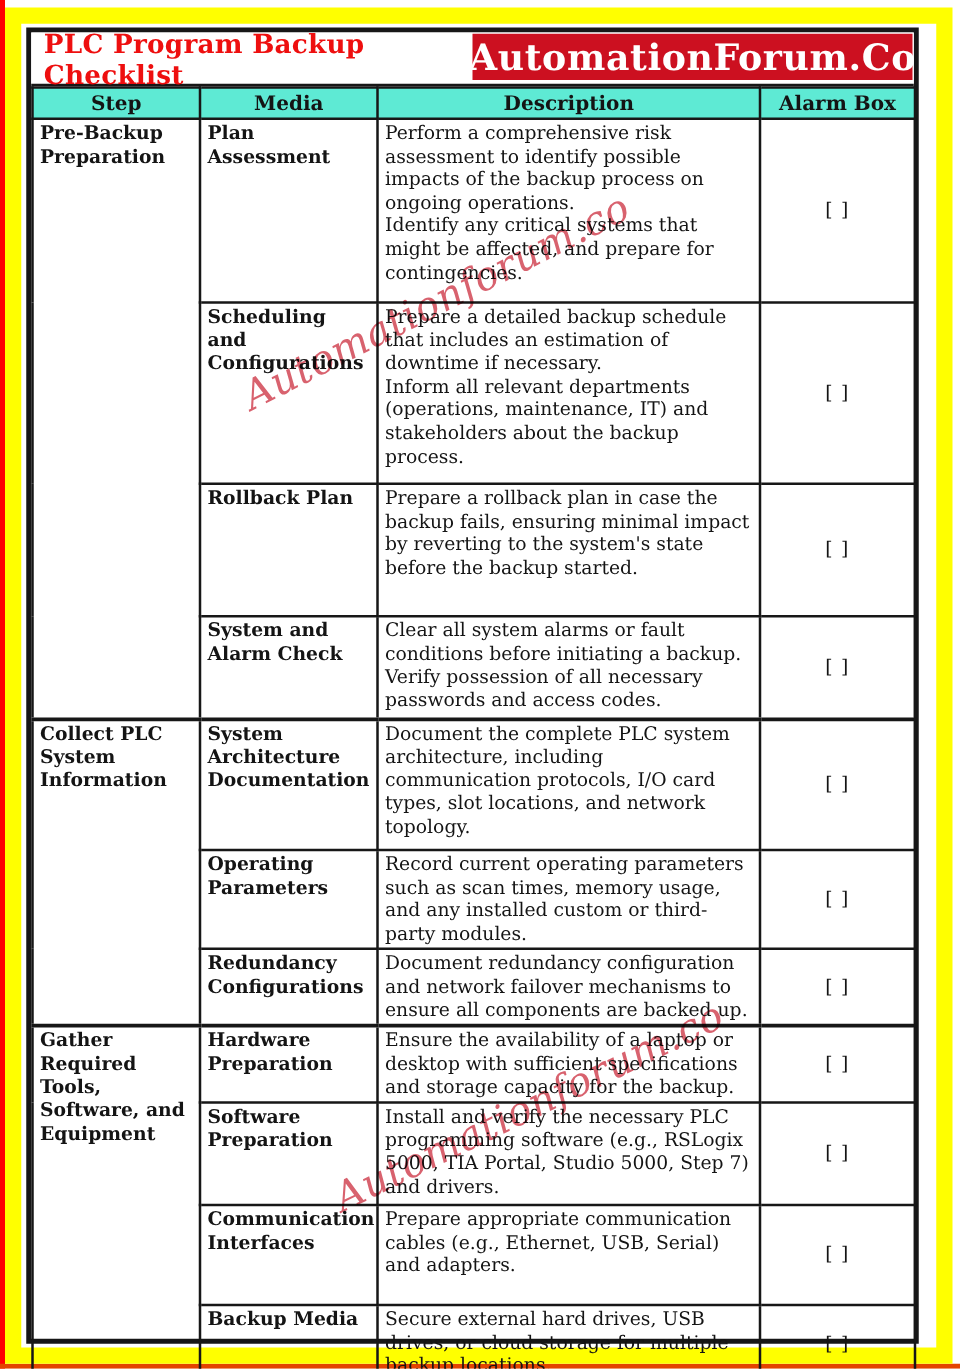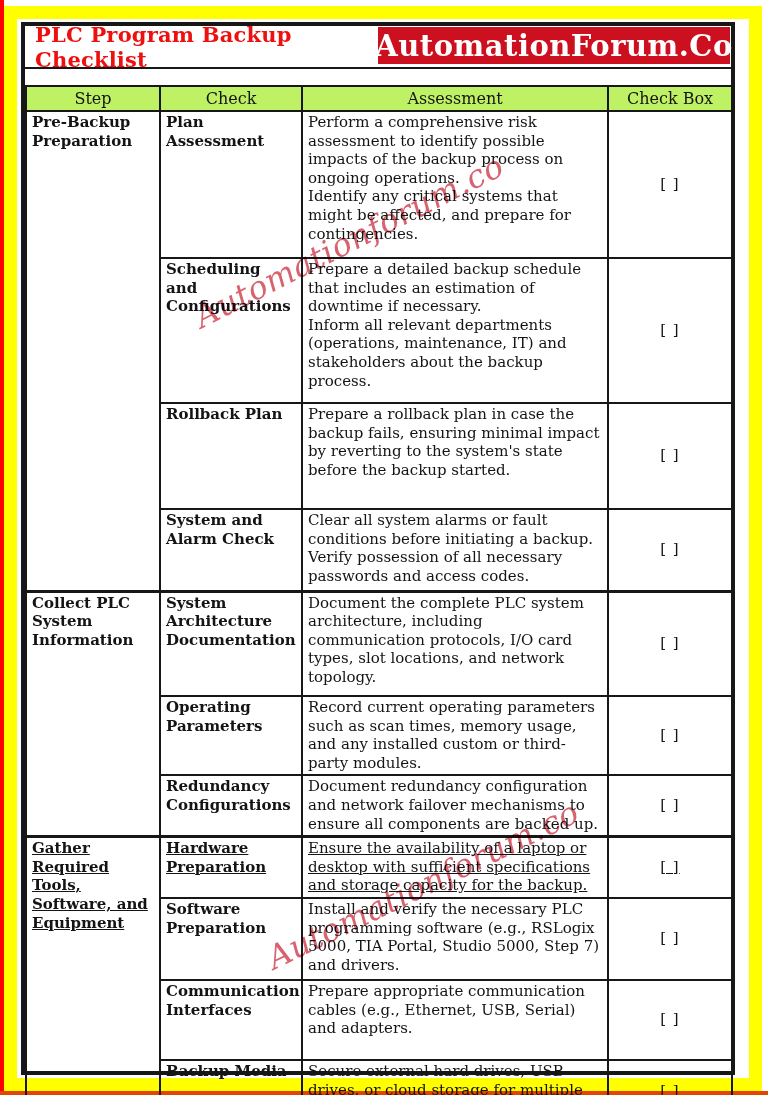--- a/index.html
+++ b/index.html
@@ -11,21 +11,20 @@
   .edge-bottom{position:absolute;left:0;bottom:0;width:768px;height:4px;background:#e34400;}
   .yellow-frame{
     position:absolute;top:6px;left:4px;right:6px;bottom:4px;
     background:#ffff00;
   }
   .inner-white{position:absolute;inset:13px;background:#ffffff;}
   .table-wrap{
     position:absolute;left:21px;top:22px;width:714px;height:1053px;
     border:4px solid #171717;background:#ffffff;display:flex;flex-direction:column;
     box-sizing:border-box;
-    gap:16px;
   }
   .banner{
     display:flex;align-items:stretch;height:41px;min-height:41px;
     border-bottom:2px solid #171717;background:#ffffff;
   }
   .banner-title{
     flex:1;display:flex;align-items:center;padding-left:10px;
     font-size:21px;font-weight:bold;color:#ee0f0f;letter-spacing:.2px;
   }
   .brand-badge{
@@ -37,22 +36,22 @@
     border-collapse:collapse;width:100%;flex:1;table-layout:fixed;
   }
   table.checklist th, table.checklist td{
     border:2px solid #171717;box-sizing:border-box;
   }
   col.c-step{width:134px;}
   col.c-task{width:142px;}
   col.c-desc{width:306px;}
   col.c-check{width:124px;}
   th{
-    font-size:16px;font-weight:normal;text-align:center;padding:2px 2px;
-    height:24px;background:#bef264;margin-top:43px;
+    font-size:16px;font-weight:bold;text-align:center;padding:2px 2px;
+    height:24px;background:#5eead4;margin-top:43px;
   }
   td{vertical-align:top;padding:1px 5px 2px 5px;font-size:15px;line-height:1.24;}
   td.step-cell{font-weight:bold;}
   td.task-cell{font-weight:bold;}
   td.desc-cell{white-space:pre-line;border-radius:20px;}
   td.check-cell{text-align:center;vertical-align:middle;font-size:15px;letter-spacing:1px;}
   tr.group-start td{border-top-width:3px;}
   .watermark{
     position:absolute;z-index:5;pointer-events:none;
     font-style:italic;font-size:32px;white-space:nowrap;
@@ -82,23 +81,23 @@
   <table class="checklist">
     <colgroup>
       <col class="c-step">
         <col class="c-task">
         <col class="c-desc">
         <col class="c-check">
     </colgroup>
     <thead>
       <tr>
         <th>Step</th>
-        <th>Check</th>
-        <th>Assessment</th>
-        <th>Check Box</th>
+        <th>Media</th>
+        <th>Description</th>
+        <th>Alarm Box</th>
       </tr>
     </thead>
     <tbody>
 
       <tr style="height:147px;">
         <td class="step-cell" rowspan="4">Pre-Backup Preparation</td>
         <td class="task-cell">Plan Assessment</td>
         <td class="desc-cell">Perform a comprehensive risk assessment to identify possible impacts of the backup process on ongoing operations.
 Identify any critical systems that might be affected, and prepare for contingencies.</td>
         <td class="check-cell"><span>[ ]</span></td>
@@ -131,21 +130,21 @@
         <td class="task-cell">Operating Parameters</td>
         <td class="desc-cell">Record current operating parameters such as scan times, memory usage, and any installed custom or third-party modules.</td>
         <td class="check-cell"><span>[ ]</span></td>
       </tr>
       <tr style="height:61px;">
         <td class="task-cell">Redundancy Configurations</td>
         <td class="desc-cell">Document redundancy configuration and network failover mechanisms to ensure all components are backed up.</td>
         <td class="check-cell"><span>[ ]</span></td>
       </tr>
 
-      <tr class="group-start" style="height:52px;text-decoration:underline;">
+      <tr class="group-start" style="height:52px;">
         <td class="step-cell" rowspan="4">Gather Required Tools, Software, and Equipment</td>
         <td class="task-cell">Hardware Preparation</td>
         <td class="desc-cell">Ensure the availability of a laptop or desktop with sufficient specifications and storage capacity for the backup.</td>
         <td class="check-cell"><span>[ ]</span></td>
       </tr>
       <tr style="height:82px;">
         <td class="task-cell">Software Preparation</td>
         <td class="desc-cell">Install and verify the necessary PLC programming software (e.g., RSLogix 5000, TIA Portal, Studio 5000, Step 7) and drivers.</td>
         <td class="check-cell"><span>[ ]</span></td>
       </tr>

